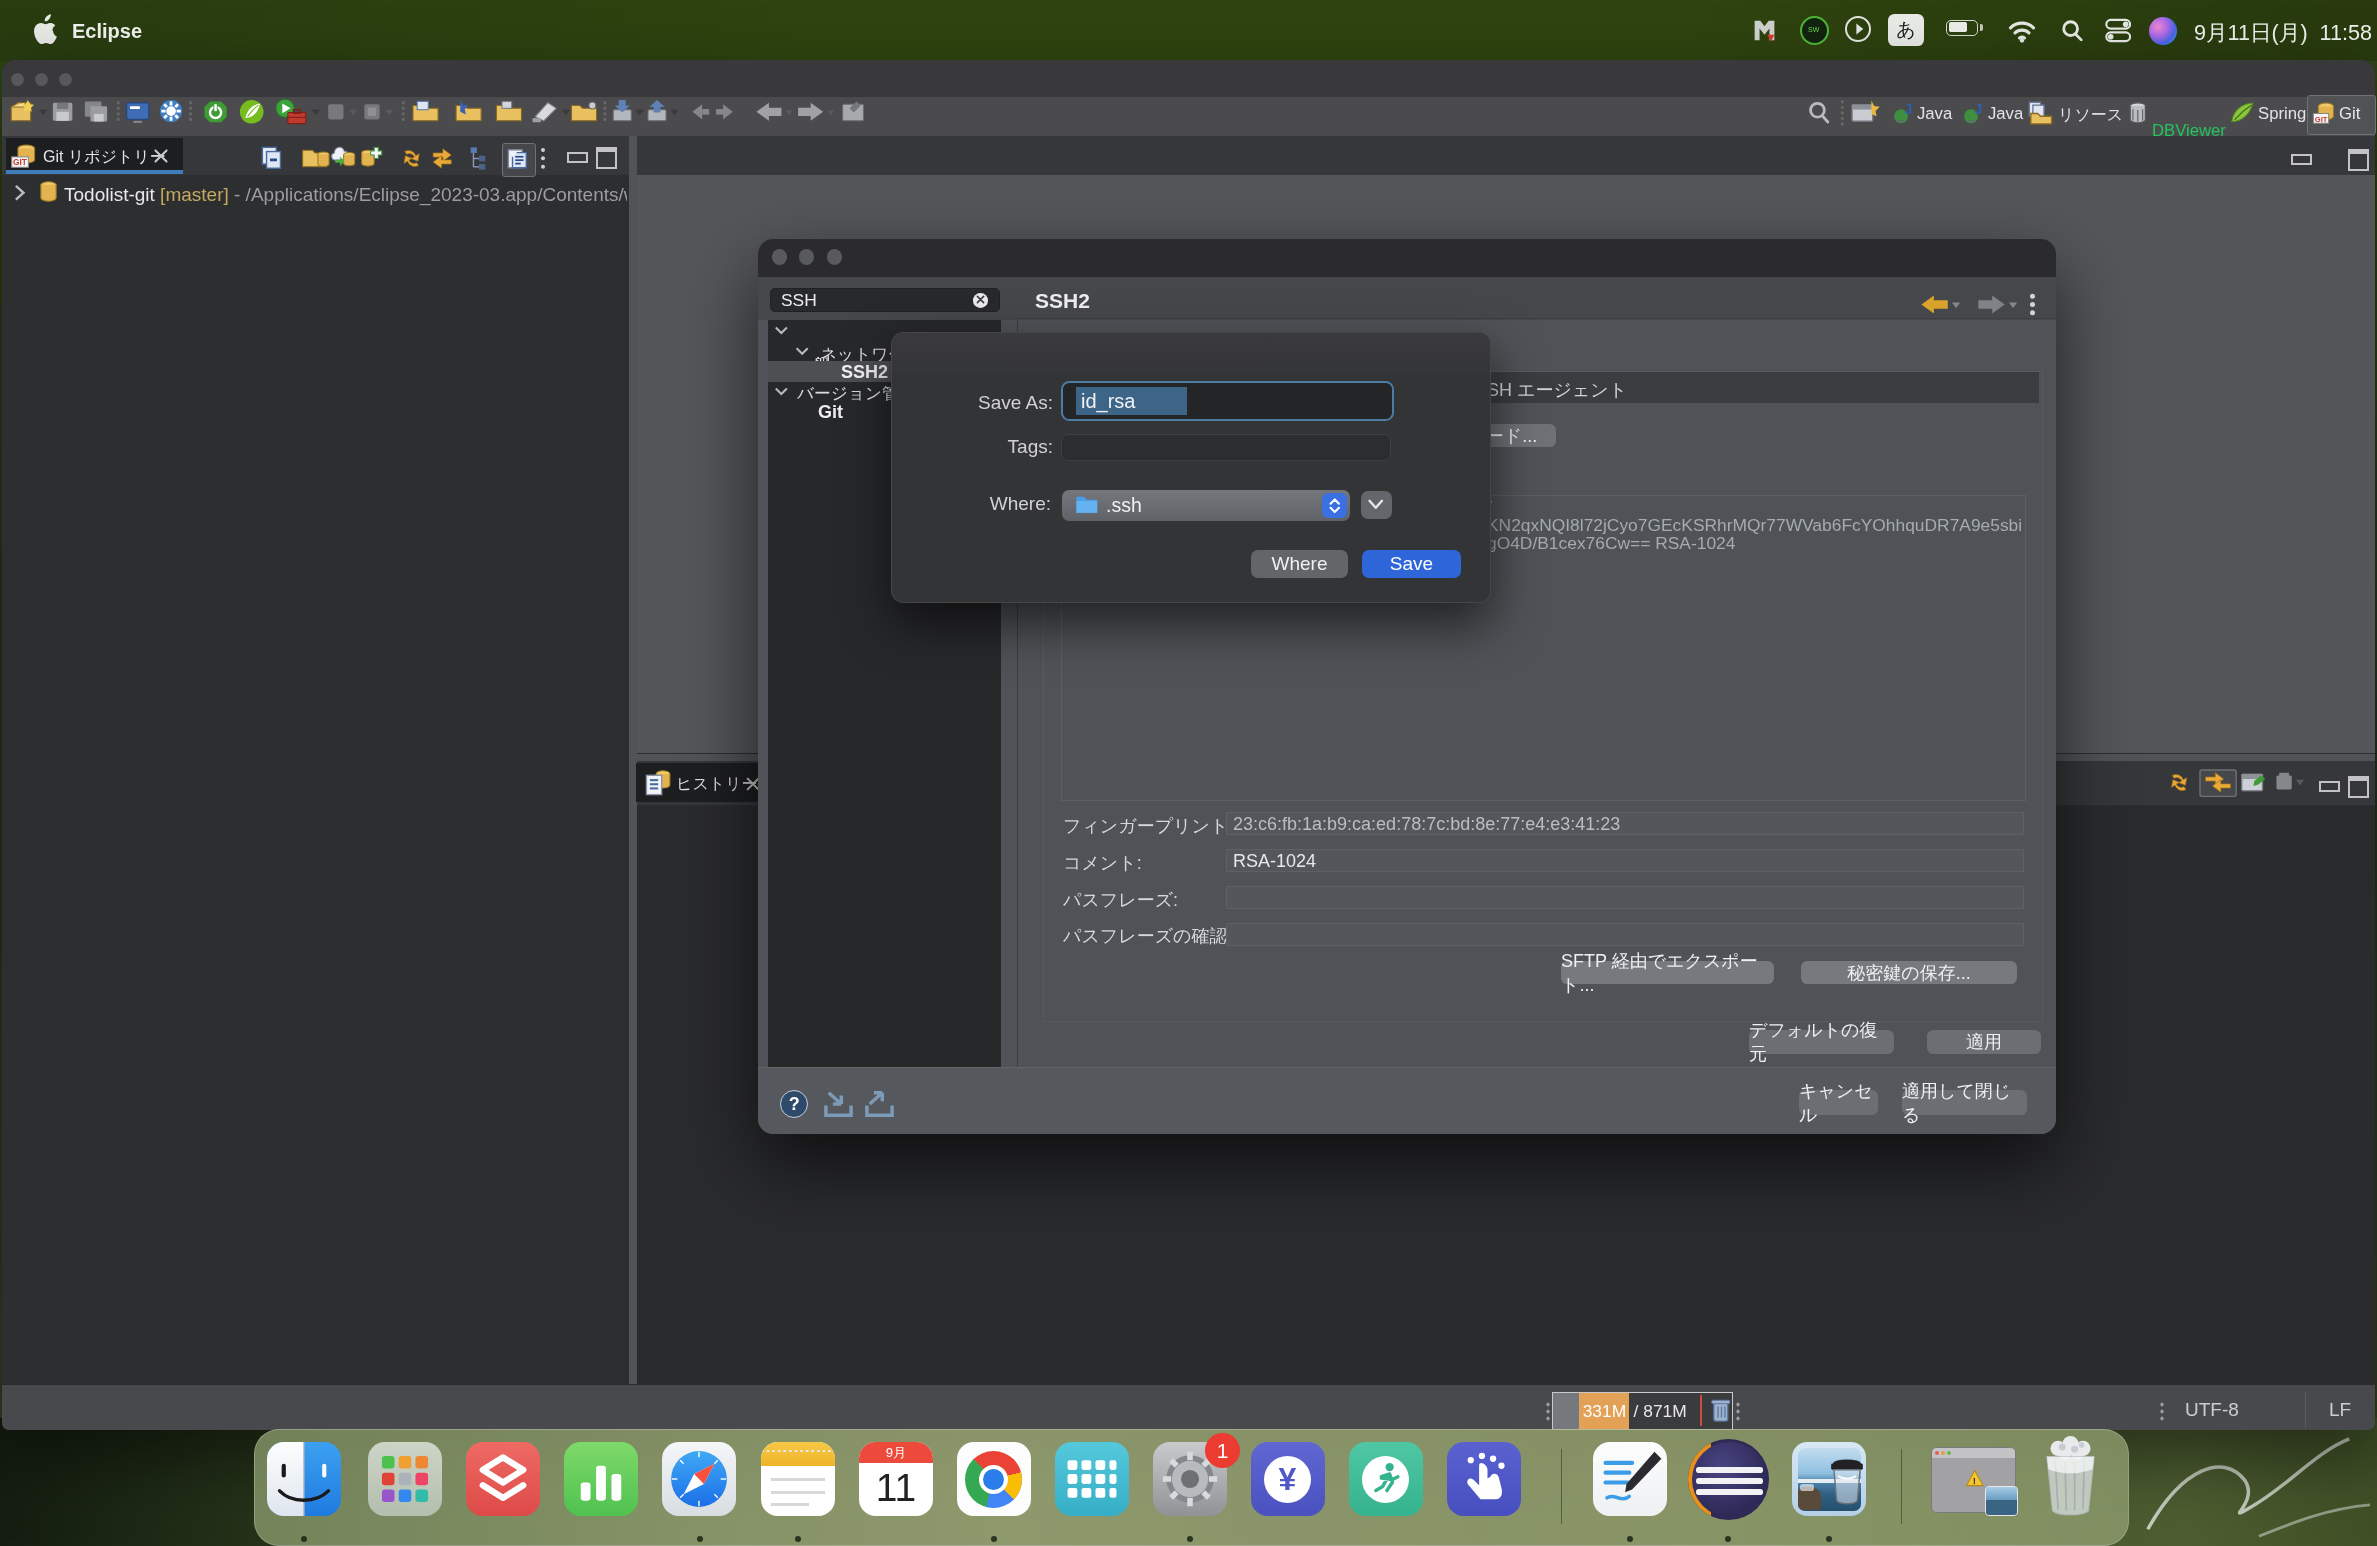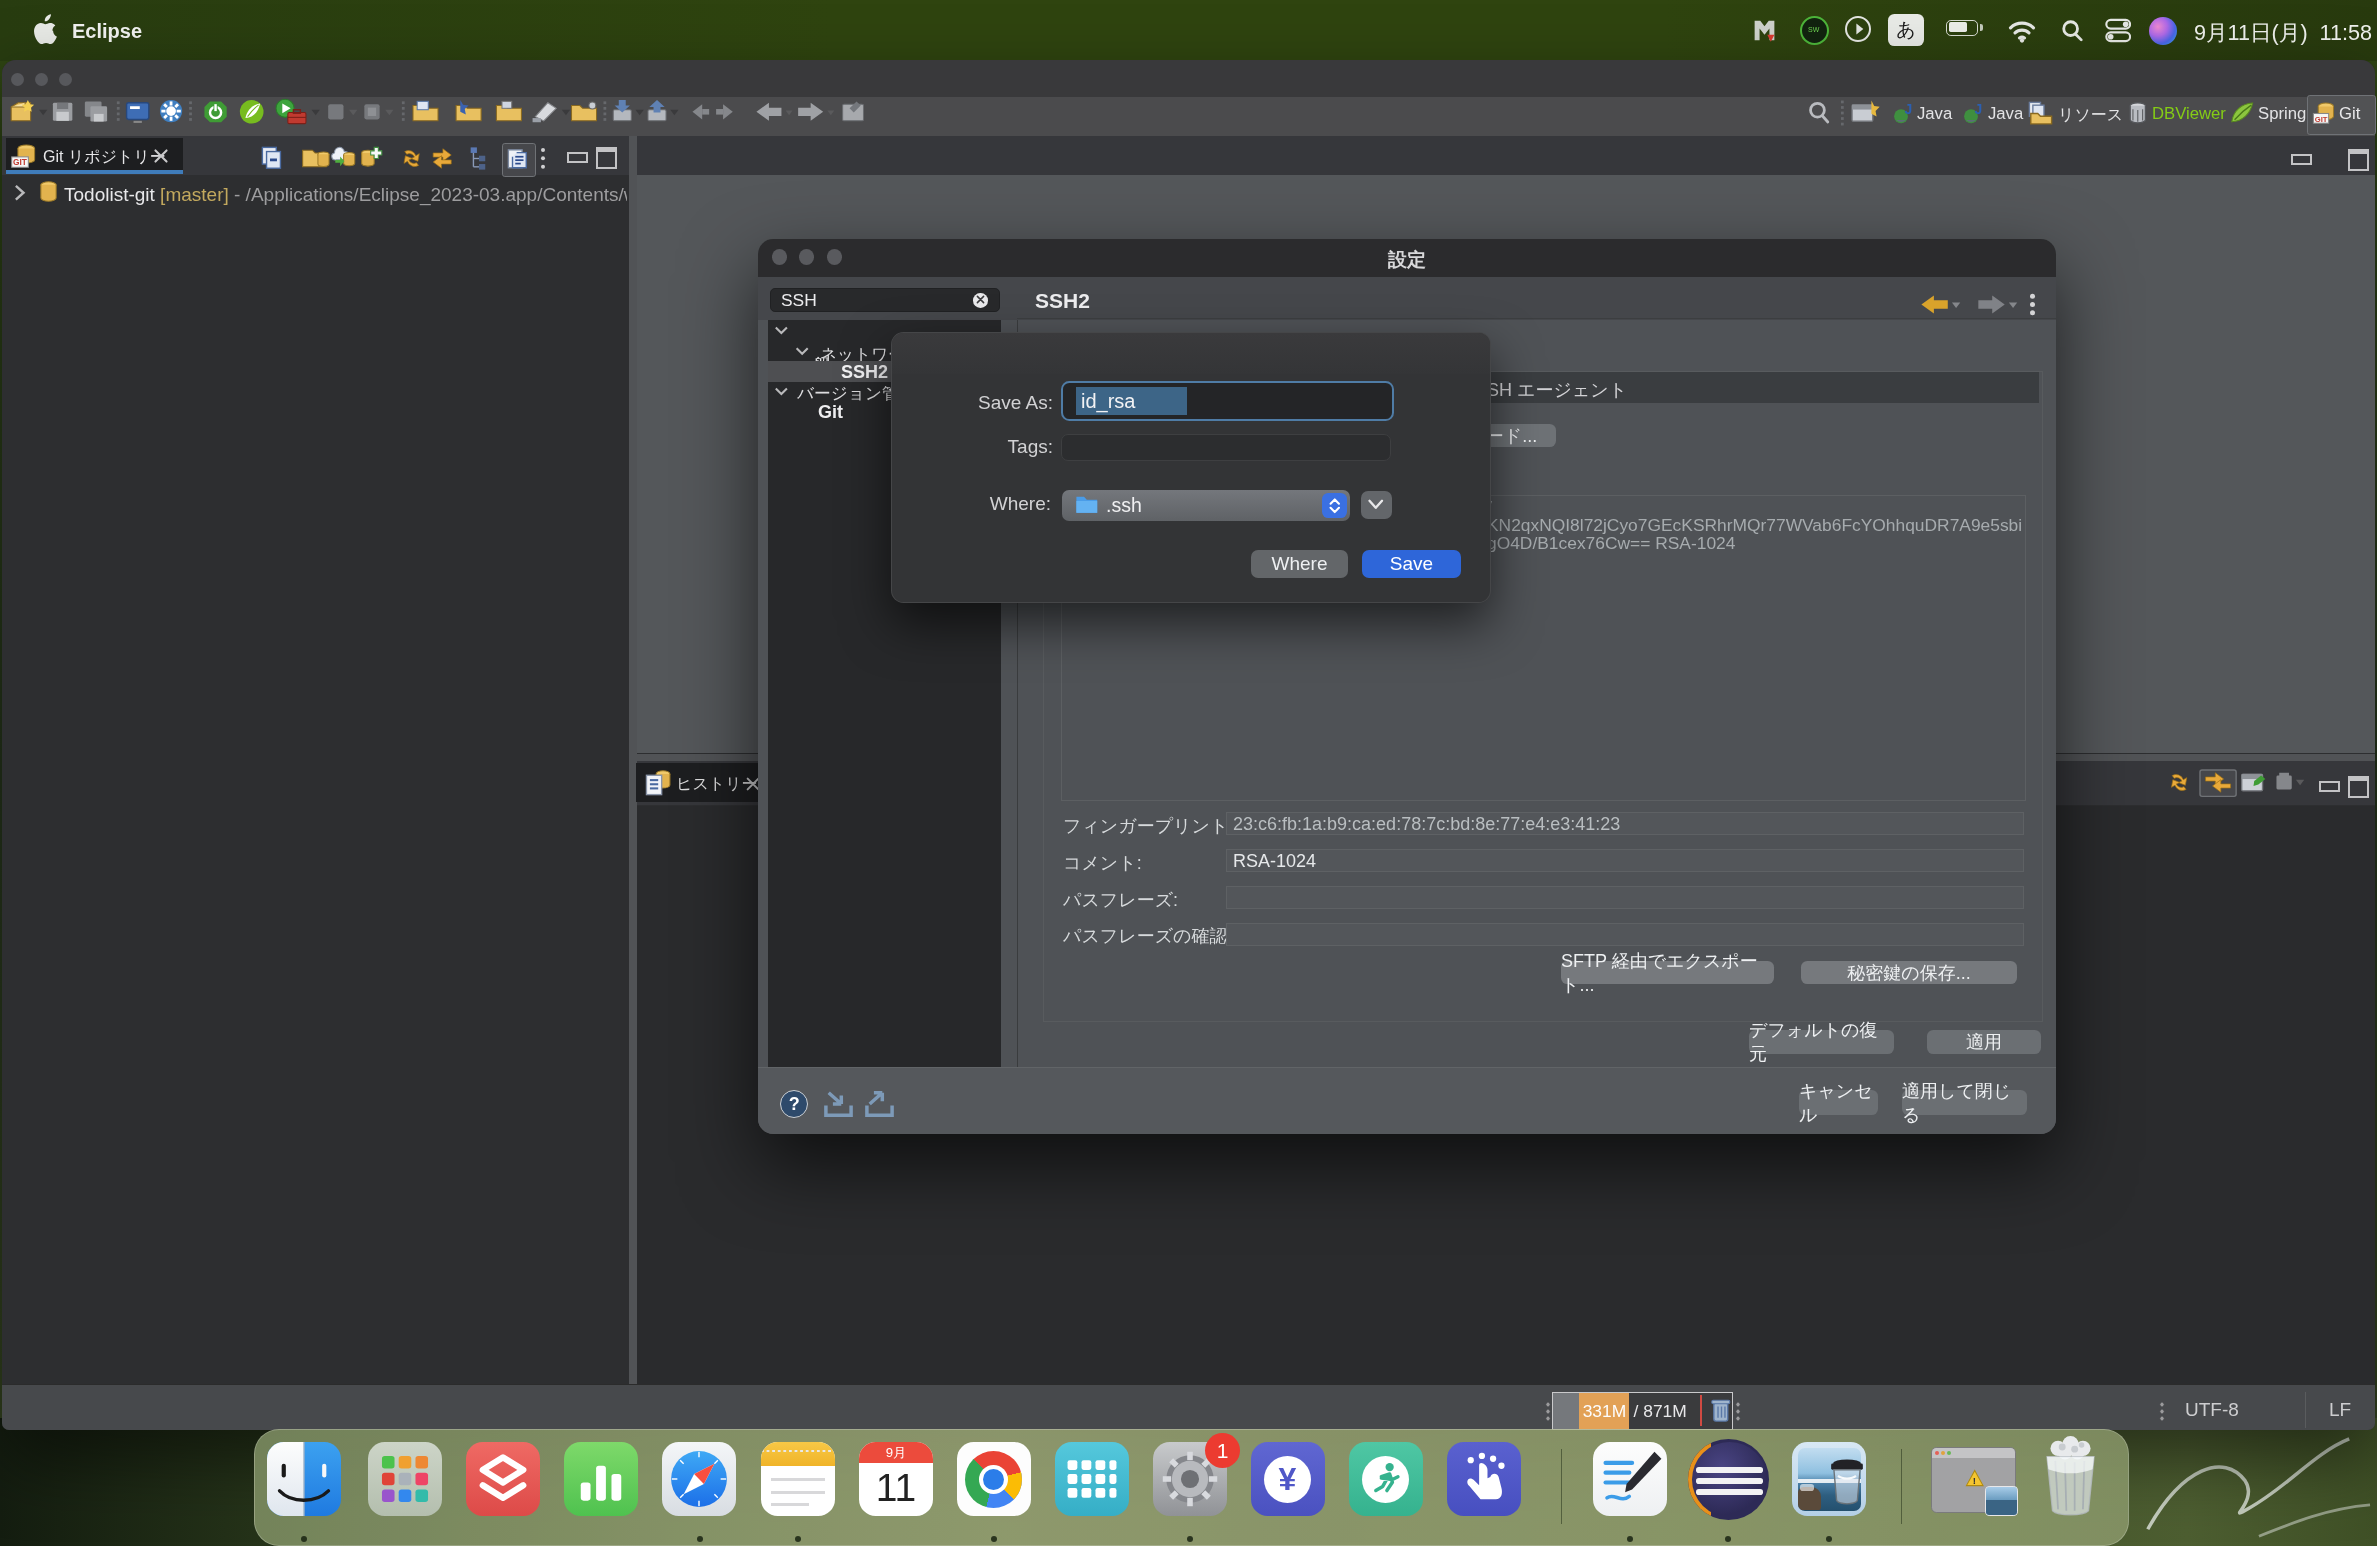--- a/index.html
+++ b/index.html
@@ -252,21 +252,21 @@
   </svg>
   <div class="ab" style="left:2058px;top:105px;font-size:16px;color:#e3e3e5;">リソース</div>
 
   <svg class="ab" style="left:2126px;top:101px;" width="23.6" height="23.6" viewBox="0 0 34 34">
     <ellipse cx="17" cy="7" rx="11" ry="4.5" fill="#d4d6da" stroke="#55575b" stroke-width="2"></ellipse>
     <path d="M6 7 L6 27 a 11 4.5 0 0 0 22 0 L28 7" fill="#b9bcc2" stroke="#55575b" stroke-width="2"></path>
     <line x1="10" y1="12" x2="10" y2="28" stroke="#55575b" stroke-width="1.5"></line>
     <line x1="17" y1="13" x2="17" y2="30" stroke="#55575b" stroke-width="1.5"></line>
     <line x1="24" y1="12" x2="24" y2="28" stroke="#55575b" stroke-width="1.5"></line>
   </svg>
-  <div class="ab" style="left:2152px;top:104px;font-size:16.7px;color:#84cc16;">DBViewer</div>
+  <div class="ab" style="left:2152px;top:121px;font-size:16.7px;color:#22c55e;">DBViewer</div>
 
   <svg class="ab" style="left:2229px;top:101px;" width="25" height="23.6" viewBox="0 0 36 34">
     <path d="M4 30 C 6 14, 18 4, 34 3 C 31 18, 20 29, 4 30 Z" fill="#8cc63f" stroke="#5a8a20" stroke-width="1.5"></path>
     <path d="M8 27 C 16 18, 26 10, 32 6" stroke="#4a7a18" stroke-width="2" fill="none"></path>
   </svg>
   <div class="ab" style="left:2258px;top:104px;font-size:16.7px;color:#e3e3e5;">Spring</div>
 
   <div class="ab" style="left:2307px;top:95px;width:67px;height:38px;border:1.4px solid #6f7276;border-radius:2.8px;background:#515254;"></div>
   <svg class="ab" style="left:2312px;top:101px;" width="23.6" height="23.6" viewBox="0 0 34 34">
     <ellipse cx="20" cy="8" rx="11" ry="5" fill="#f0c96a" stroke="#9c7a28" stroke-width="1.5"></ellipse>
@@ -398,21 +398,20 @@
   <div class="ab" style="left:2305px;top:1392px;width:1.4px;height:36px;background:#5a5c5e;"></div>
   <div class="ab" style="left:2329px;top:1399px;font-size:19px;color:#cdcdcf;">LF</div>
 </div>
 
 <div class="ab" id="dlg" style="left:758px;top:239px;width:1298px;height:895px;background:#4f5256;border-radius:15.3px;box-shadow:0 31px 76px rgba(0,0,0,0.65);overflow:hidden;">
 
   <div class="ab" style="left:0;top:0;width:1298px;height:38px;background:#2b2b2d;"></div>
   <div class="ab" style="left:14px;top:10.4px;width:15.3px;height:15.3px;border-radius:50%;background:#595a5e;"></div>
   <div class="ab" style="left:41px;top:10.4px;width:15.3px;height:15.3px;border-radius:50%;background:#595a5e;"></div>
   <div class="ab" style="left:69px;top:10.4px;width:15.3px;height:15.3px;border-radius:50%;background:#595a5e;"></div>
-  <div class="ab" style="left:0;top:7.6px;width:1298px;text-align:center;font-size:19px;font-weight:bold;color:#d8d8da;">設定</div>
 
   <div class="ab" style="left:0;top:38px;width:1298px;height:43px;background:#45474b;"></div>
 
   <div class="ab" style="left:11.8px;top:49px;width:228px;height:22px;background:#28292b;border-radius:4.9px;border:0.7px solid #202123;"></div>
   <div class="ab" style="left:23px;top:51px;font-size:17.4px;color:#ececee;">SSH</div>
   <div class="ab" style="left:215px;top:54px;width:14.6px;height:14.6px;border-radius:50%;background:#e9e9eb;"></div>
   <svg class="ab" style="left:218px;top:56px;" width="9" height="9" viewBox="0 0 13 13">
         <path d="M2 2 L11 11 M11 2 L2 11" stroke="#3a3a3c" stroke-width="2.2" stroke-linecap="round"></path>
       </svg>
 

